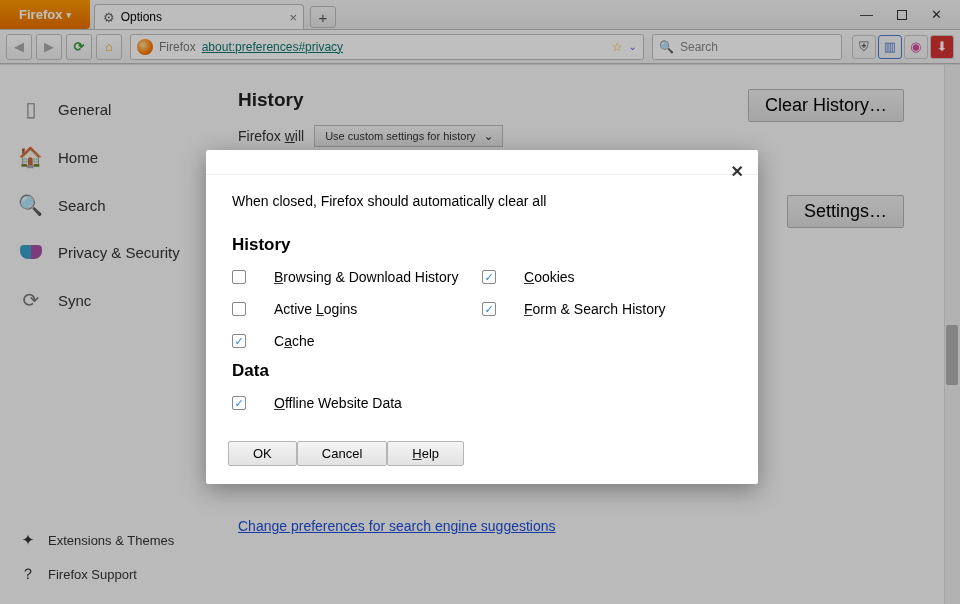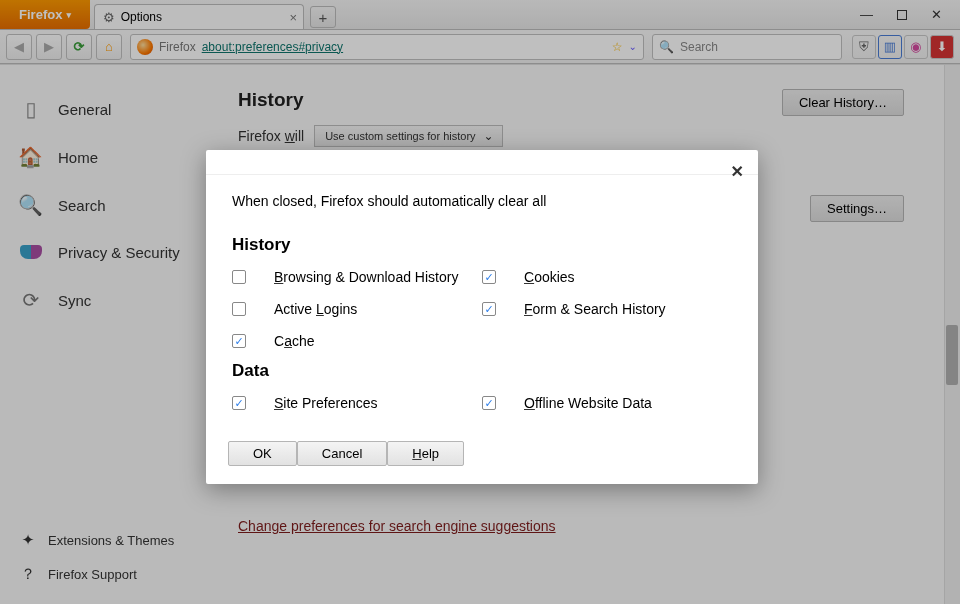--- a/index.html
+++ b/index.html
@@ -46,22 +46,22 @@
 .side-footer { position:absolute; bottom:12px; left:0; width:210px;}
 .side-footer .side-item { font-size:13px; padding:8px 18px; gap:10px;}
 .side-footer .icon { font-size:15px; width:20px;}
 .mask-hint { display:inline-block; width:22px; height:14px; background: linear-gradient(90deg,#39a0c9 50%,#a94fa3 50%); border-radius:4px 4px 8px 8px;}
 
 .main { flex:1; padding:24px 0 0 28px; position:relative;}
 .main h2 { font-size:19px; font-weight:600; margin-bottom:14px; color:#222;}
 .row { display:flex; align-items:center; gap:10px; font-size:14px; color:#333;}
 .select { background:linear-gradient(#f4f4f4,#e6e6e6); border:1px solid #bcbcbc; padding:4px 26px 4px 10px; font-size:11px; position:relative; border-radius:0;}
 .select::after{content:"⌄"; position:absolute; right:8px; top:3px; font-size:12px; color:#333;}
-.pill-btn { position:absolute; right:40px; background:linear-gradient(#eee,#ddd); border:1px solid #b5b5b5; padding:5px 16px; font-size:13px; border-radius:2px;}
-.link-text { color:#7f1d1d; text-decoration:underline; font-size:14px;}
+.pill-btn { position:absolute; right:40px; background:linear-gradient(#eee,#ddd); border:1px solid #b5b5b5; padding:5px 16px; font-size:18px; border-radius:2px;}
+.link-text { color:#1d4ed8; text-decoration:underline; font-size:14px;}
 .scroll-track { width:16px; background:#eee; border-left:1px solid #ddd; position:relative;}
 .scroll-thumb { position:absolute; right:2px; top:260px; width:12px; height:60px; background:#b0b0b0; border-radius:2px;}
 
 
 .overlay { position:absolute; inset:0; background:rgba(0,0,0,0.25); z-index:50;}
 .dialog { position:absolute; left:206px; top:150px; width:552px; background:#fff; box-shadow:0 6px 24px rgba(0,0,0,.35); border-radius:2px;}
 .d-title { text-align:center; padding:14px 0 10px; font-size:14px; font-weight:600; color:#222; border-bottom:1px solid #eee; position:relative;}
 .d-close { position:absolute; right:14px; top:12px; font-size:16px; color:#333; cursor:pointer;}
 .d-body { padding:18px 26px 6px;}
 .d-body p { font-size:14px; margin-bottom:26px;}
@@ -199,24 +199,20 @@
         <label class="chk">
             <span class="box checked"></span>
             <span><span>C</span><span class="u">a</span><span>che</span></span>
           </label>
       </div>
 
       <h3>Data</h3>
       <div class="chk-grid">
         <label class="chk">
             <span class="box checked"></span>
-            <span><span class="u">S</span><span>ite Preferences</span></span>
-          </label>
-        <label class="chk">
-            <span class="box checked"></span>
             <span><span class="u">O</span><span>ffline Website Data</span></span>
           </label>
       </div>
     </div>
     <div class="d-buttons">
       <button class="dbtn">OK</button>
       <button class="dbtn">Cancel</button>
       <button class="dbtn"><span class="u">H</span><span>elp</span></button>
     </div>
   </div>

